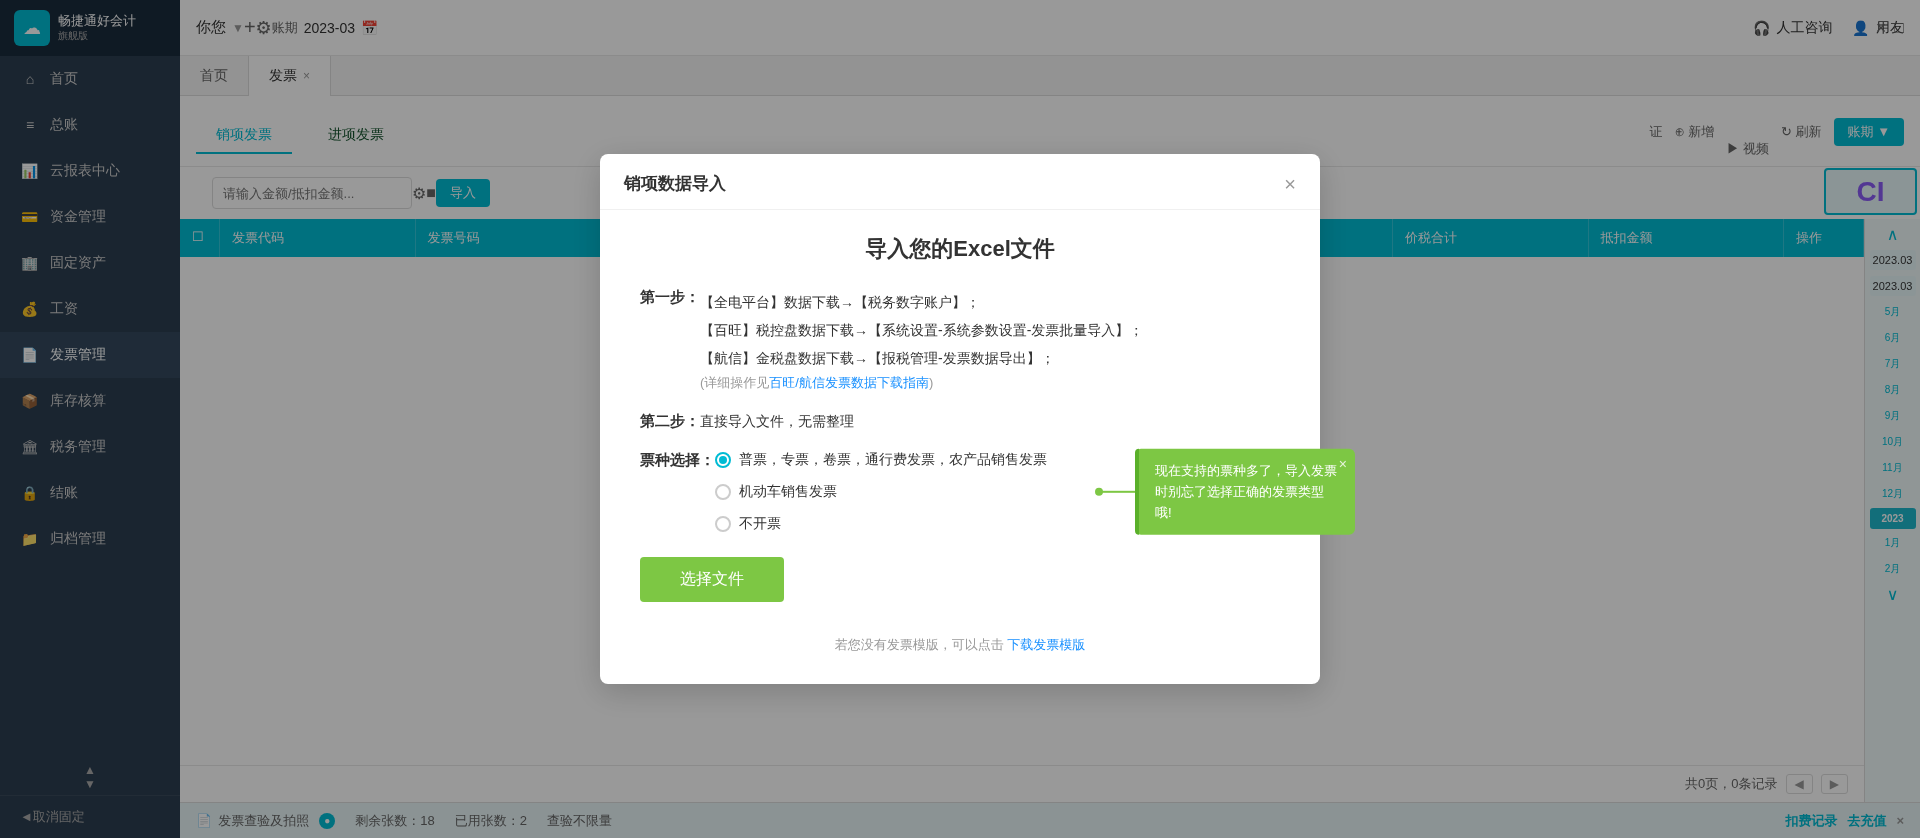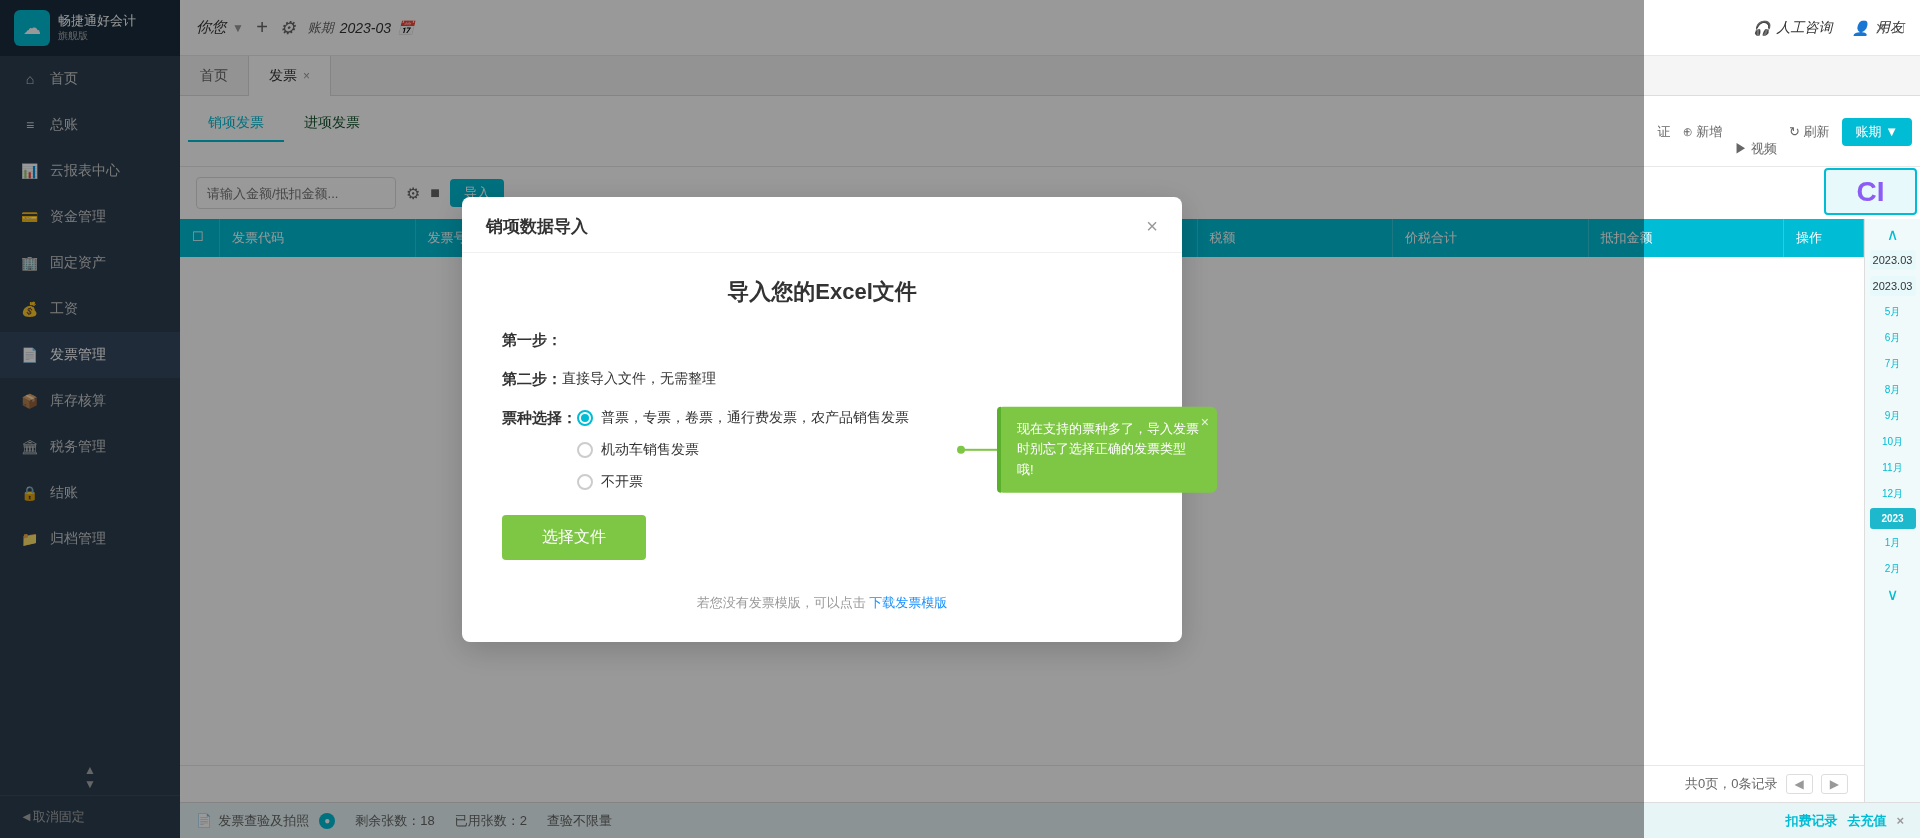--- a/index.html
+++ b/index.html
@@ -21,60 +21,60 @@
     .sidebar-item.active { background: #34495e; color: #fff; }
     .sidebar-item-icon { width: 20px; height: 20px; display: flex; align-items: center; justify-content: center; flex-shrink: 0; }
     .sidebar-scroll-arrows { display: flex; flex-direction: column; align-items: center; padding: 4px 0; }
     .sidebar-scroll-arrows span { color: #aaa; font-size: 12px; cursor: pointer; }
     .sidebar-cancel { padding: 12px 20px; color: #aaa; font-size: 13px; cursor: pointer; border-top: 1px solid #3a4a5a; }
 
     
     .main-content { flex: 1; display: flex; flex-direction: column; overflow: hidden; }
 
     
-    .topbar { height: 56px; background: #fff; display: flex; align-items: center; padding: 0 16px; gap: 12px; border-bottom: 1px solid #e8e8e8; font-style: italic; }
+    .topbar { height: 56px; background: #fff; display: flex; align-items: center; padding: 0 16px; gap: 0; border-bottom: 1px solid #e8e8e8; }
     .topbar-account { display: flex; align-items: center; gap: 6px; color: #333; font-size: 15px; }
     .topbar-chevron { color: #999; font-size: 12px; }
     .topbar-plus { font-size: 20px; color: #666; cursor: pointer; }
     .topbar-gear { font-size: 18px; color: #666; cursor: pointer; }
     .topbar-period { display: flex; align-items: center; gap: 6px; color: #333; font-size: 14px; }
     .topbar-period-icon { color: #00bcd4; }
     .topbar-right { margin-left: auto; display: flex; align-items: center; gap: 20px; }
     .topbar-consult { display: flex; align-items: center; gap: 6px; color: #333; cursor: pointer; }
     .topbar-user { display: flex; align-items: center; gap: 6px; color: #333; cursor: pointer; }
 
     
     .tabbar { height: 40px; background: #f5f5f5; display: flex; align-items: center; padding: 0 0; border-bottom: 1px solid #ddd; }
     .tab { padding: 0 20px; height: 40px; display: flex; align-items: center; gap: 6px; cursor: pointer; font-size: 14px; color: #666; border-right: 1px solid #ddd; }
     .tab.active { background: #fff; color: #333; font-weight: 500; }
     .tab-close { font-size: 12px; color: #999; cursor: pointer; }
 
     
     .page-content { flex: 1; background: #fff; display: flex; flex-direction: column; overflow: hidden; position: relative; }
 
     
-    .sub-tabs { display: flex; align-items: flex-start; padding: 10px 8px 0; gap: 0; border-bottom: 1px solid #e8e8e8; }
+    .sub-tabs { display: flex; align-items: center; padding: 10px 16px 0; gap: 16px; border-bottom: 1px solid #e8e8e8; }
     .sub-tab { padding: 8px 20px; cursor: pointer; font-size: 14px; color: #14532d; border-bottom: 2px solid transparent; }
     .sub-tab.active { color: #00bcd4; border-bottom: 2px solid #00bcd4; font-weight: 500; }
 
     
-    .toolbar { display: flex; align-items: center; padding: 10px 16px; gap: 10px; flex-wrap: wrap; }
+    .toolbar { display: flex; align-items: center; padding: 10px 32px; flex-wrap: wrap; }
     .toolbar-search { flex: 0 0 200px; height: 32px; border: 1px solid #ddd; border-radius: 4px; padding: 0 10px; font-size: 13px; color: #999; }
     .table-header { display: flex; background: #00bcd4; color: #fff; font-size: 13px; }
     .table-header-cell { padding: 10px 12px; flex: 1; border-right: 1px solid rgba(255,255,255,0.2); }
     .table-header-cell:first-child { flex: 0 0 40px; }
     .bottom-bar-right { margin-left: auto; display: flex; align-items: center; gap: 10px; }
     .bottom-bar-link { color: #00bcd4; cursor: pointer; text-decoration: none; }
 
     
     .status-bar { height: 36px; background: #e8f5f7; border-top: 1px solid #ddd; display: flex; align-items: center; padding: 0 16px; gap: 20px; font-size: 13px; color: #666; }
     .status-bar-tag { display: flex; align-items: center; gap: 6px; }
 
     
-    .overlay { position: fixed; top: 0; left: 0; width: 1644px; height: 838px; background: rgba(0,0,0,0.4); z-index: 100; display: flex; align-items: center; justify-content: center; }
+    .overlay { position: fixed; top: 0; left: 0; width: 1920px; height: 838px; background: rgba(0,0,0,0.4); z-index: 100; display: flex; align-items: center; justify-content: center; }
 
     
     .modal { background: #fff; border-radius: 8px; width: 720px; max-width: 90%; box-shadow: 0 8px 32px rgba(0,0,0,0.18); position: relative; padding: 0 0 30px 0; }
     .modal-header { display: flex; align-items: center; justify-content: space-between; padding: 18px 24px 14px; border-bottom: 1px solid #f0f0f0; }
     .modal-title { font-size: 17px; font-weight: 600; color: #333; }
     .modal-close { font-size: 20px; color: #999; cursor: pointer; background: none; border: none; line-height: 1; }
     .modal-body { padding: 24px 40px 20px; }
     .modal-main-title { text-align: center; font-size: 22px; font-weight: 600; color: #333; margin-bottom: 24px; }
     .modal-step { margin-bottom: 20px; }
     .modal-step-link { color: #1890ff; cursor: pointer; text-decoration: none; font-size: 13px; }
@@ -313,20 +313,28 @@
       <span class="modal-title">销项数据导入</span>
       <button class="modal-close">×</button>
     </div>
 
     <div class="modal-body">
       <div class="modal-main-title">导入您的Excel文件</div>
 
       <div class="modal-step">
         <div style="display:flex; align-items:flex-start; gap:0;">
           <span style="font-size:15px; font-weight:600; color:#333; white-space:nowrap; min-width:60px;">第一步：</span>
+          <div>
+            <div style="font-size:14px; color:#333; line-height:2;">【全电平台】数据下载→【税务数字账户】；</div>
+            <div style="font-size:14px; color:#333; line-height:2;">【百旺】税控盘数据下载→【系统设置-系统参数设置-发票批量导入】；</div>
+            <div style="font-size:14px; color:#333; line-height:2;">【航信】金税盘数据下载→【报税管理-发票数据导出】；</div>
+            <div style="font-size:13px; color:#999; margin-top:2px;">
+              <span>(详细操作见</span><a class="modal-step-link">百旺/航信发票数据下载指南</a><span>)</span>
+            </div>
+          </div>
         </div>
       </div>
 
       <div class="modal-step">
         <div style="display:flex; align-items:center; gap:0;">
           <span style="font-size:15px; font-weight:600; color:#333; white-space:nowrap; min-width:60px;">第二步：</span>
           <span style="font-size:14px; color:#333;">直接导入文件，无需整理</span>
         </div>
       </div>
 

